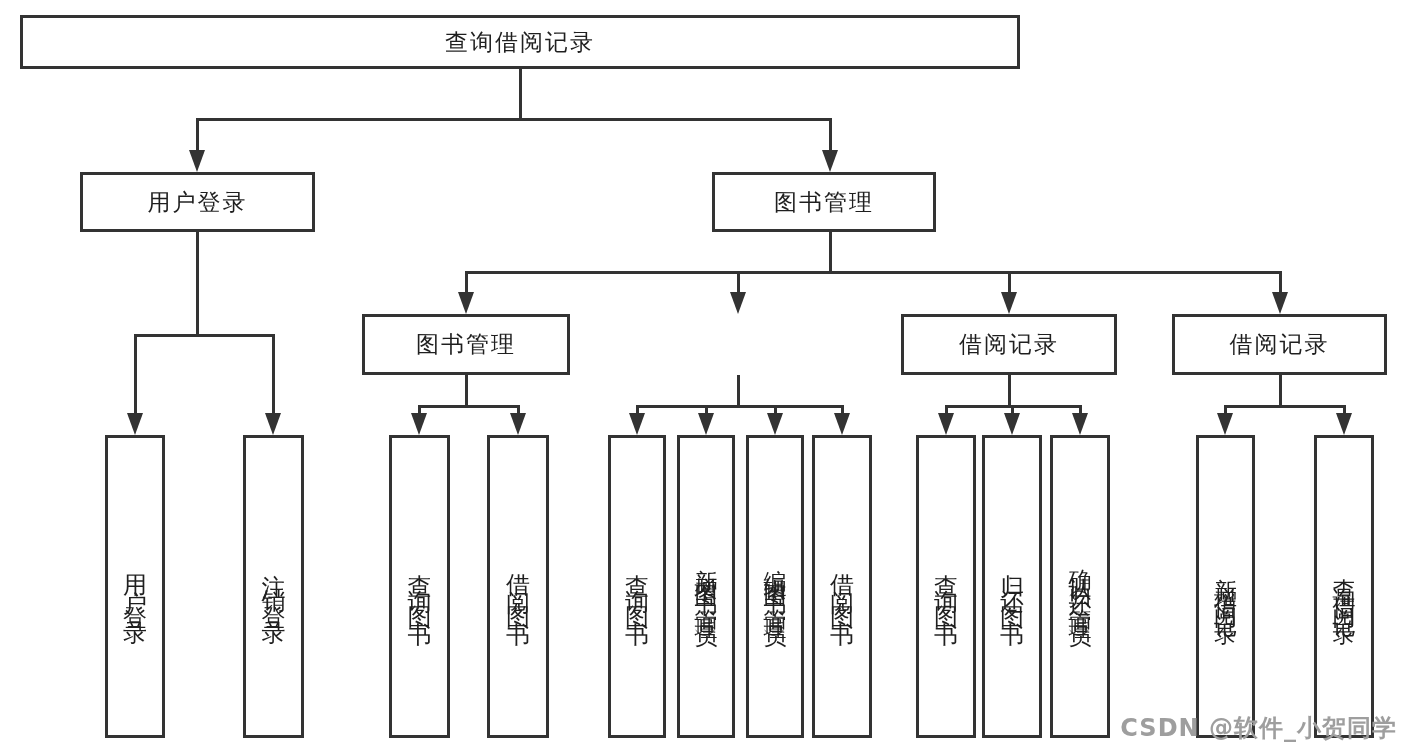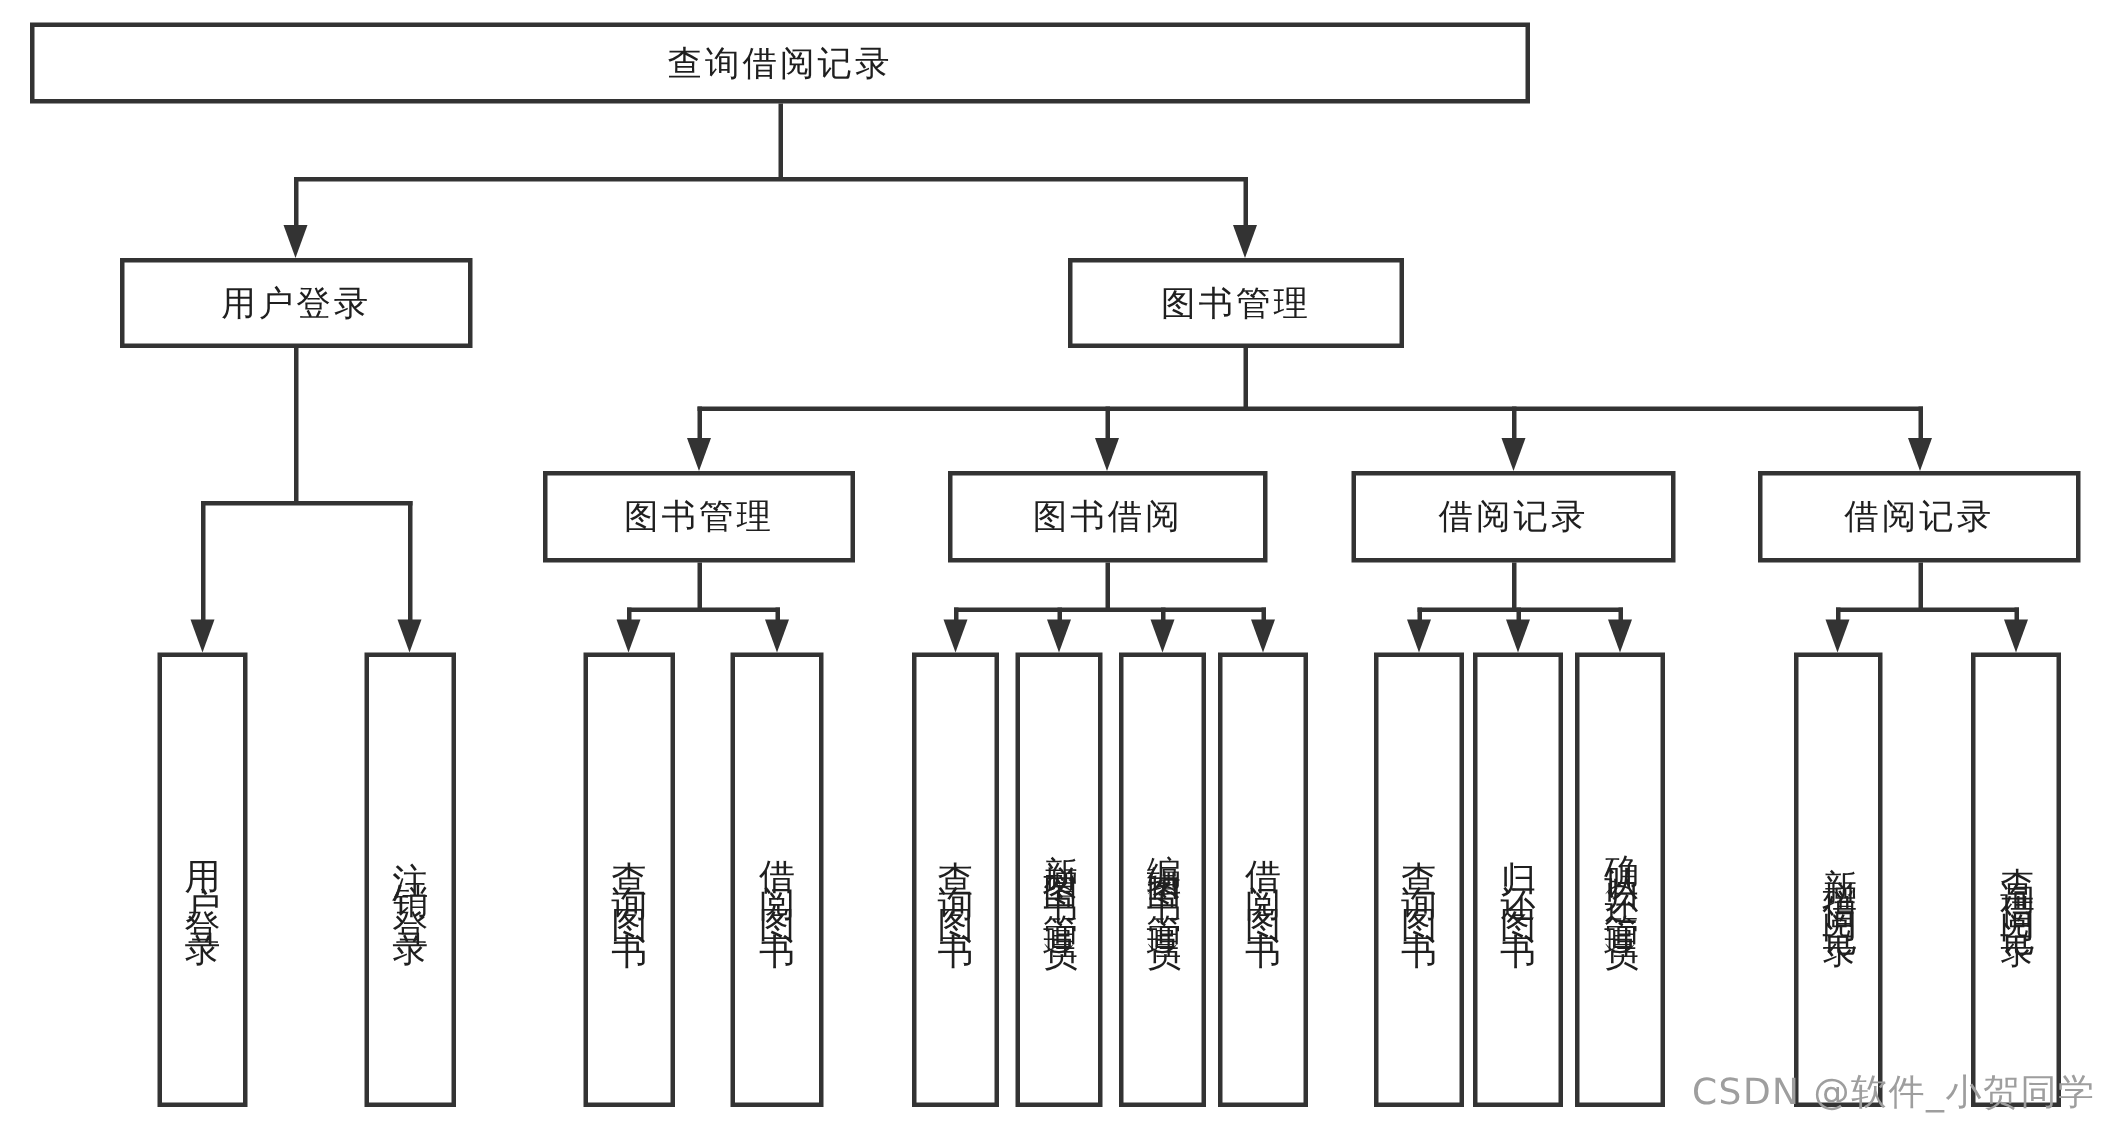--- a/index.html
+++ b/index.html
@@ -30,21 +30,21 @@
   .vtext.long{font-size:23px;letter-spacing:8px;}
   .vline{position:absolute;width:3px;background:var(--line);}
   .hline{position:absolute;height:3px;background:var(--line);}
   .arrow{
     position:absolute;width:0;height:0;
     border-left:8px solid transparent;border-right:8px solid transparent;
     border-top:22px solid var(--line);
   }
   .watermark{
     position:absolute;right:8px;bottom:3px;color:var(--wm);
-    font-size:24px;letter-spacing:1px;z-index:5;white-space:nowrap;
+    font-size:24px;letter-spacing:1px;z-index:5;white-space:nowrap;font-weight:bold;
   }
 </style>
 </head>
 <body>
 
 <div class="stage">
 
   <div class="node" style="left:20px;top:15px;width:1000px;height:54px;">
     <span>查询借阅记录</span>
   </div>
@@ -54,23 +54,20 @@
   </div>
 
   <div class="node" style="left:712px;top:172px;width:224px;height:60px;">
     <span>图书管理</span>
   </div>
 
   <div class="node" style="left:362px;top:314px;width:208px;height:61px;">
     <span>图书管理</span>
   </div>
 
-  <div class="node" style="left:632px;top:314px;width:213px;height:61px;">
-    <span>图书借阅</span>
-  </div>
 
   <div class="node" style="left:901px;top:314px;width:216px;height:61px;">
     <span>借阅记录</span>
   </div>
 
   <div class="node" style="left:1172px;top:314px;width:215px;height:61px;">
     <span>借阅记录</span>
   </div>
 
   <div class="leaf" style="left:105px;top:435px;width:60px;height:303px;">

